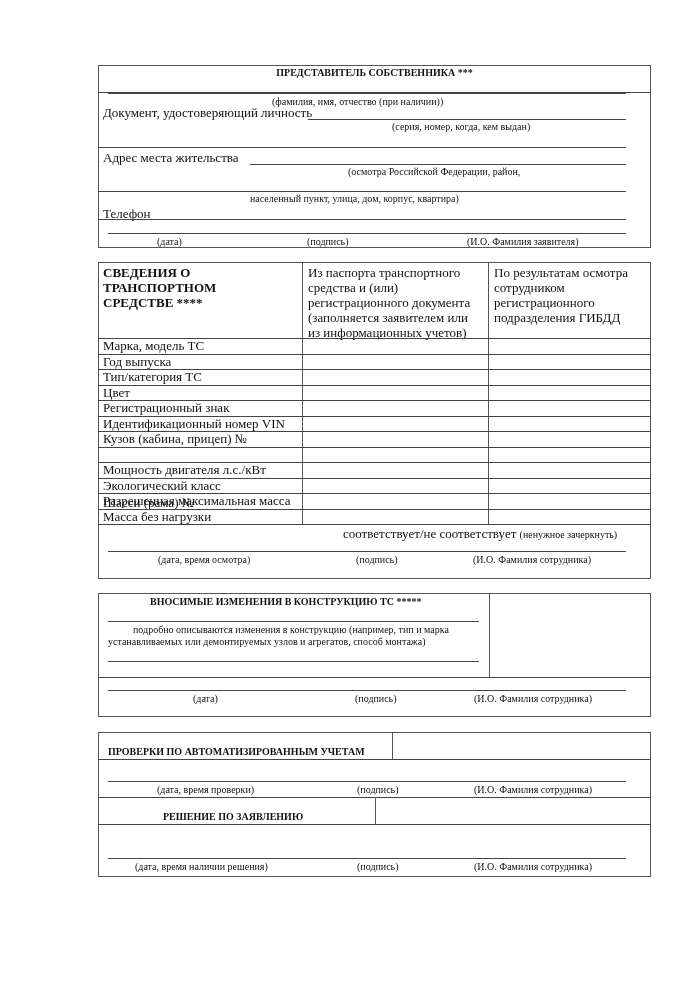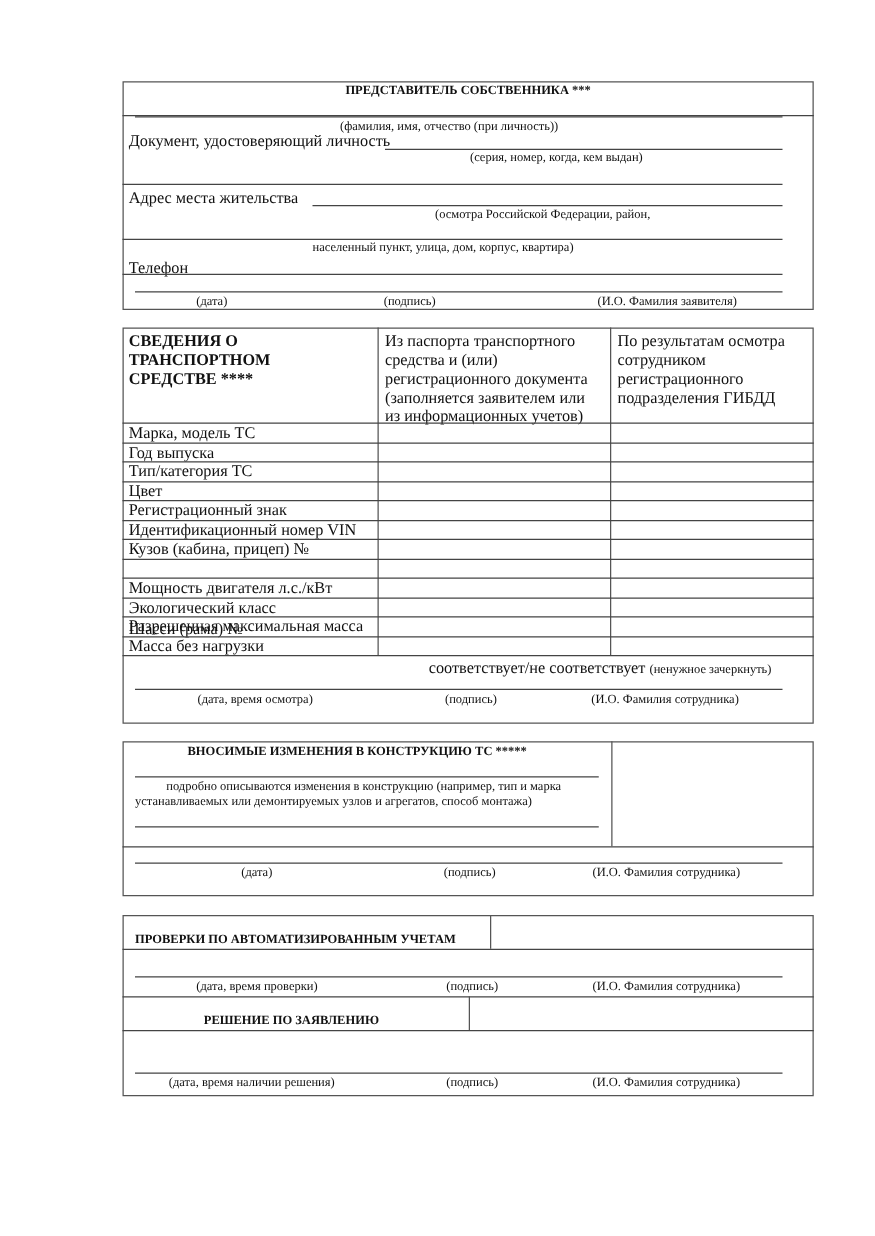--- a/index.html
+++ b/index.html
@@ -19,26 +19,26 @@
 </style>
 </head>
 <body>
 
 <div class="box" style="left:98px;top:65px;width:553px;height:183px;"></div>
 <div class="b10 abs" style="left:98px;width:553px;text-align:center;top:67px;">ПРЕДСТАВИТЕЛЬ СОБСТВЕННИКА ***</div>
 <div class="hline" style="left:98px;width:553px;top:92px;"></div>
 
 <div class="field inter" style="left:108px;width:518px;top:79px;"></div>
 <div class="hline" style="left:108px;width:518px;top:93px;"></div>
-<div class="t10 abs" style="left:272px;top:96px;">(фамилия, имя, отчество (при личность))</div>
+<div class="t10 abs" style="left:272px;top:96px;">(фамилия, имя, отчество (при наличии))</div>
 
 <div class="t13 abs" style="left:103px;top:105px;">Документ, удостоверяющий личность</div>
 <div class="field inter" style="left:308px;width:318px;top:105px;"></div>
 <div class="hline" style="left:308px;width:318px;top:119px;"></div>
-<div class="t10 abs" style="left:376px;top:121px;">(серия, номер, когда, кем выдан)</div>
+<div class="t10 abs" style="left:392px;top:121px;">(серия, номер, когда, кем выдан)</div>
 
 <div class="field inter" style="left:98px;width:528px;top:134px;"></div>
 <div class="hline" style="left:98px;width:528px;top:147px;"></div>
 
 <div class="t13 abs" style="left:103px;top:150px;">Адрес места жительства</div>
 <div class="field inter" style="left:250px;width:376px;top:150px;"></div>
 <div class="hline" style="left:250px;width:376px;top:164px;"></div>
 <div class="t10 abs" style="left:348px;top:166px;">(осмотра Российской Федерации, район,</div>
 
 <div class="field inter" style="left:98px;width:528px;top:178px;"></div>
@@ -46,21 +46,21 @@
 <div class="t10 abs" style="left:250px;top:193px;">населенный пункт, улица, дом, корпус, квартира)</div>
 
 <div class="t13 abs" style="left:103px;top:206px;font-family:Liberation Serif, serif;">Телефон</div>
 <div class="field inter" style="left:160px;width:466px;top:206px;"></div>
 <div class="hline" style="left:98px;width:528px;top:219px;"></div>
 
 <div class="field inter" style="left:108px;width:518px;top:220px;"></div>
 <div class="hline" style="left:108px;width:518px;top:233px;"></div>
 <div class="t10 abs" style="left:157px;top:236px;">(дата)</div>
 <div class="t10 abs" style="left:307px;top:236px;">(подпись)</div>
-<div class="t10 abs" style="left:478px;top:236px;">(И.О. Фамилия заявителя)</div>
+<div class="t10 abs" style="left:467px;top:236px;">(И.О. Фамилия заявителя)</div>
 
 <div class="box" style="left:98px;top:262px;width:553px;height:317px;"></div>
 <div class="vline" style="left:302px;top:262px;height:262px;"></div>
 <div class="vline" style="left:488px;top:262px;height:262px;"></div>
 
 <div class="b13 abs" style="left:103px;top:265px;width:140px;">СВЕДЕНИЯ О ТРАНСПОРТНОМ СРЕДСТВЕ ****</div>
 <div class="cell-text abs" style="left:308px;top:265px;width:175px;">Из паспорта транспортного средства и (или) регистрационного документа (заполняется заявителем или из информационных учетов)</div>
 <div class="cell-text abs" style="left:494px;top:265px;width:150px;">По результатам осмотра сотрудником регистрационного подразделения ГИБДД</div>
 
 <div id="vehicle-rows">

